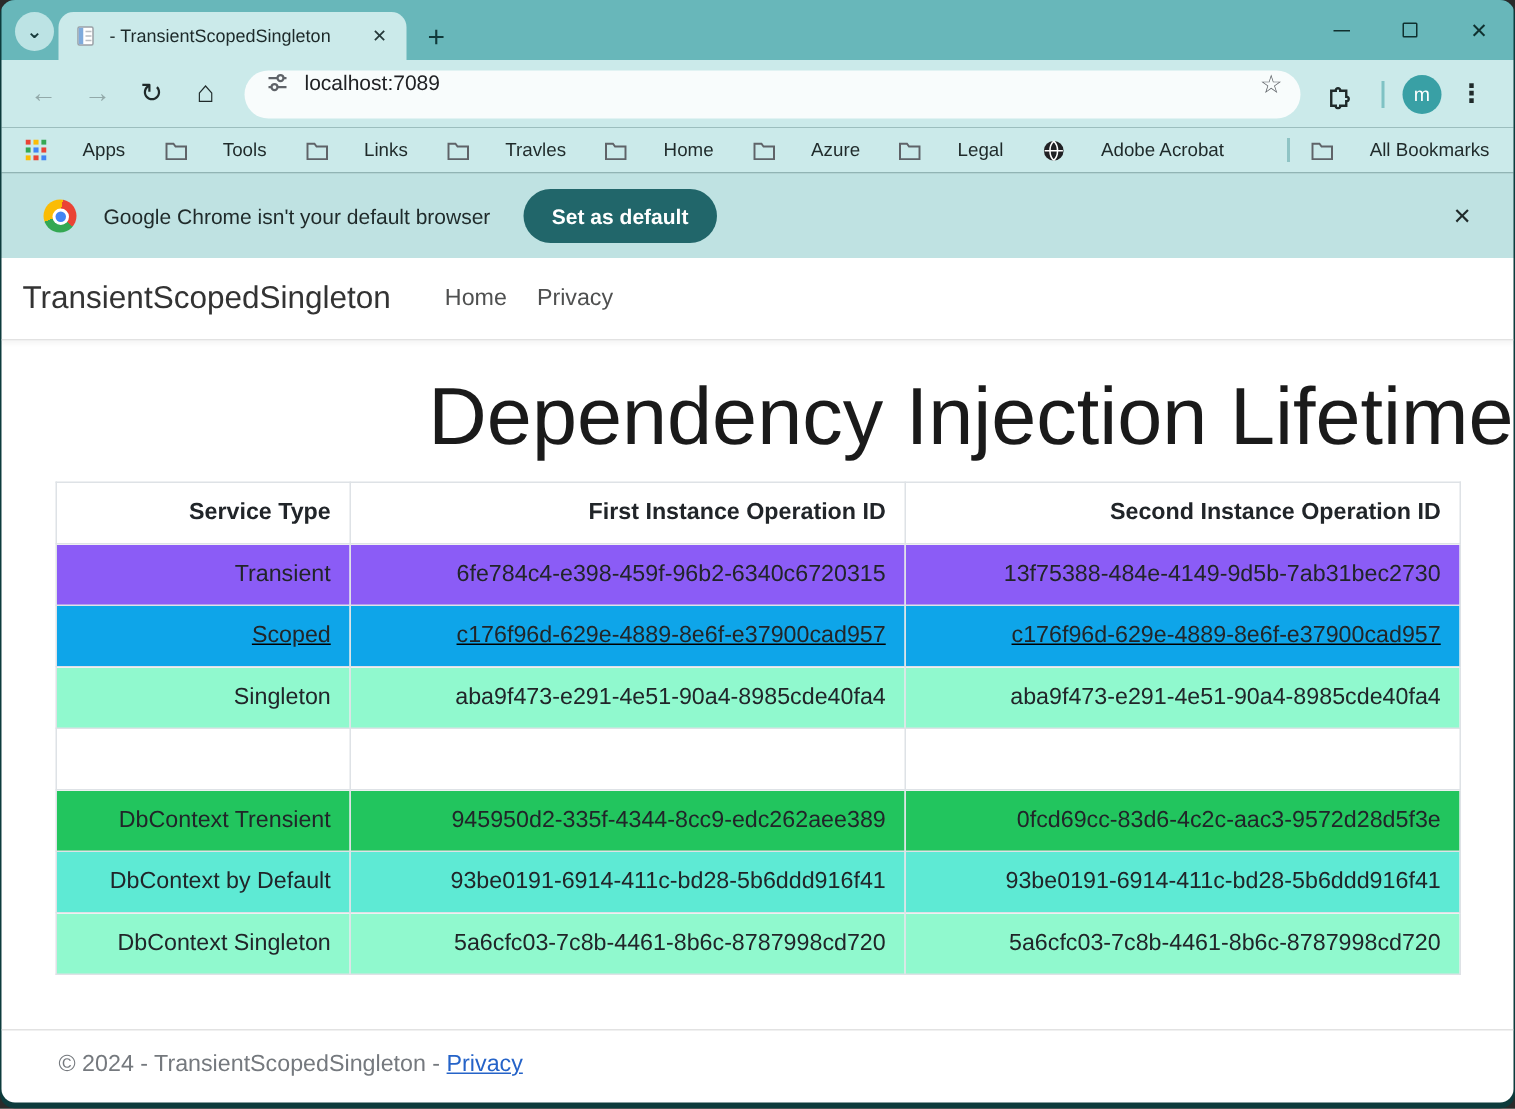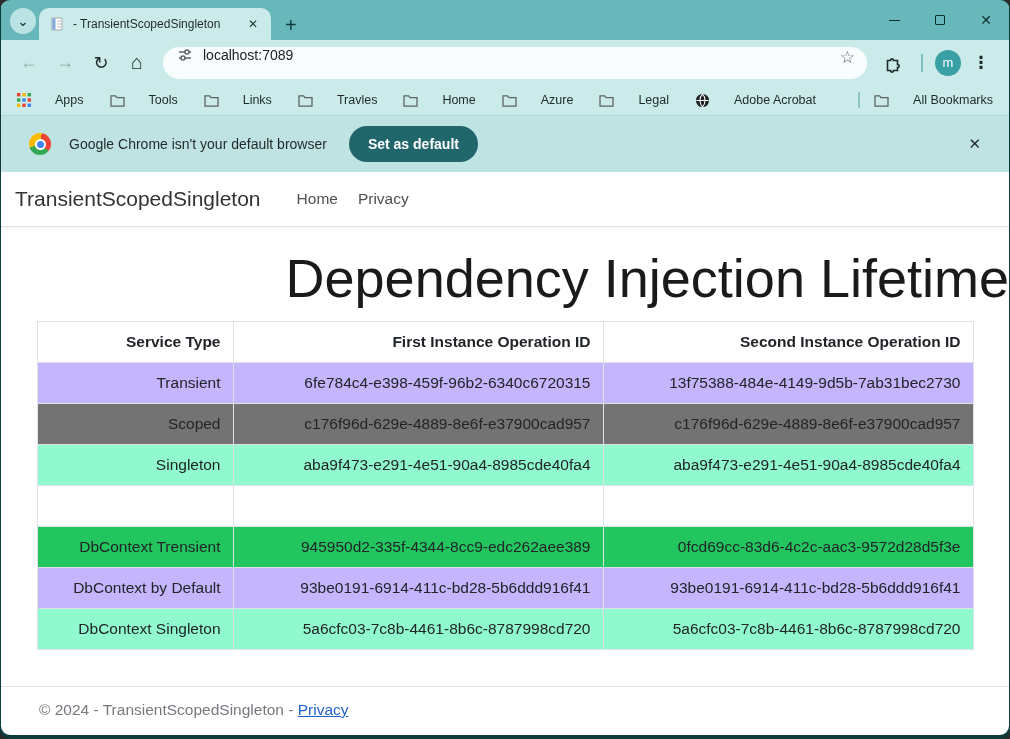--- a/index.html
+++ b/index.html
@@ -261,46 +261,46 @@
           <col class="col-second">
         </colgroup>
       <thead>
         <tr>
           <th>Service Type</th>
           <th>First Instance Operation ID</th>
           <th>Second Instance Operation ID</th>
         </tr>
       </thead>
       <tbody>
-        <tr style="background-color: #c4b5fd;">
+        <tr style="background-color: #8b5cf6;">
           <td>Transient</td>
           <td>6fe784c4-e398-459f-96b2-6340c6720315</td>
           <td>13f75388-484e-4149-9d5b-7ab31bec2730</td>
         </tr>
-        <tr style="background-color: #737373;">
+        <tr style="background-color: #0ea5e9; text-decoration: underline;">
           <td>Scoped</td>
           <td>c176f96d-629e-4889-8e6f-e37900cad957</td>
           <td>c176f96d-629e-4889-8e6f-e37900cad957</td>
         </tr>
         <tr style="background-color: rgb(144, 249, 206);">
           <td>Singleton</td>
           <td>aba9f473-e291-4e51-90a4-8985cde40fa4</td>
           <td>aba9f473-e291-4e51-90a4-8985cde40fa4</td>
         </tr>
         <tr style="background-color: rgb(255, 255, 255);">
           <td></td>
           <td></td>
           <td></td>
         </tr>
         <tr style="background-color: #22c55e;">
           <td>DbContext Trensient</td>
           <td>945950d2-335f-4344-8cc9-edc262aee389</td>
           <td>0fcd69cc-83d6-4c2c-aac3-9572d28d5f3e</td>
         </tr>
-        <tr style="background-color: #c4b5fd;">
+        <tr style="background-color: #5eead4;">
           <td>DbContext by Default</td>
           <td>93be0191-6914-411c-bd28-5b6ddd916f41</td>
           <td>93be0191-6914-411c-bd28-5b6ddd916f41</td>
         </tr>
         <tr style="background-color: rgb(144, 249, 206);">
           <td>DbContext Singleton</td>
           <td>5a6cfc03-7c8b-4461-8b6c-8787998cd720</td>
           <td>5a6cfc03-7c8b-4461-8b6c-8787998cd720</td>
         </tr>
       </tbody>

